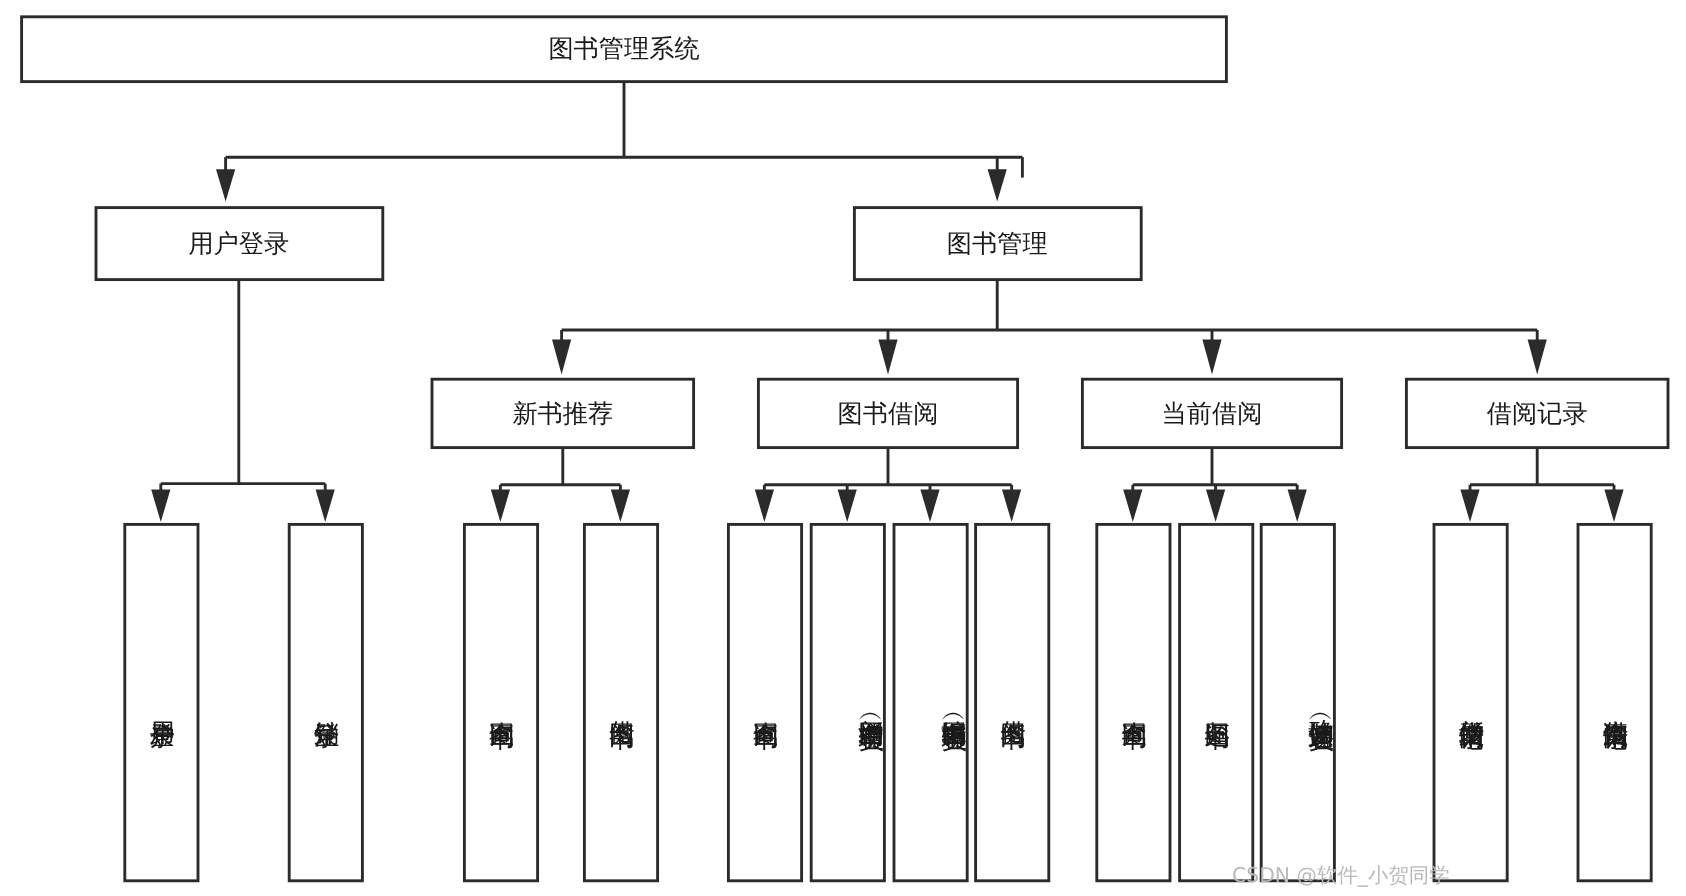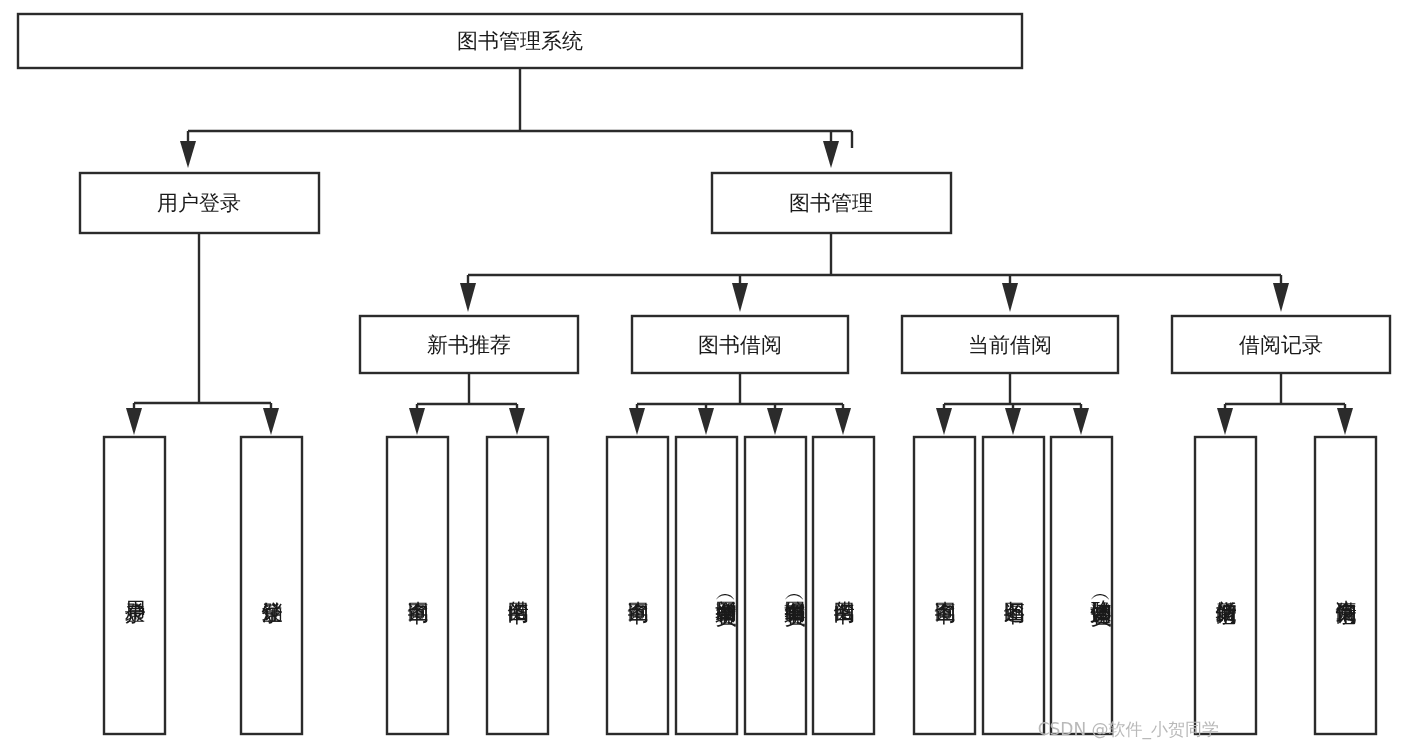--- a/index.html
+++ b/index.html
@@ -60,21 +60,21 @@
     letter-spacing: 1px;
     display: flex;
     align-items: center;
     justify-content: center;
     white-space: nowrap;
     pointer-events: none;
     user-select: none;
   }
   .watermark {
     position: absolute;
-    right: 3px;
+    right: 14px;
     bottom: 6px;
     font-family: "DejaVu Sans", "Liberation Sans", sans-serif;
     font-size: 17px;
     color: #b9b9b9;
     white-space: nowrap;
     user-select: none;
     margin-left: 48px;
   }
 </style>
 </head>

